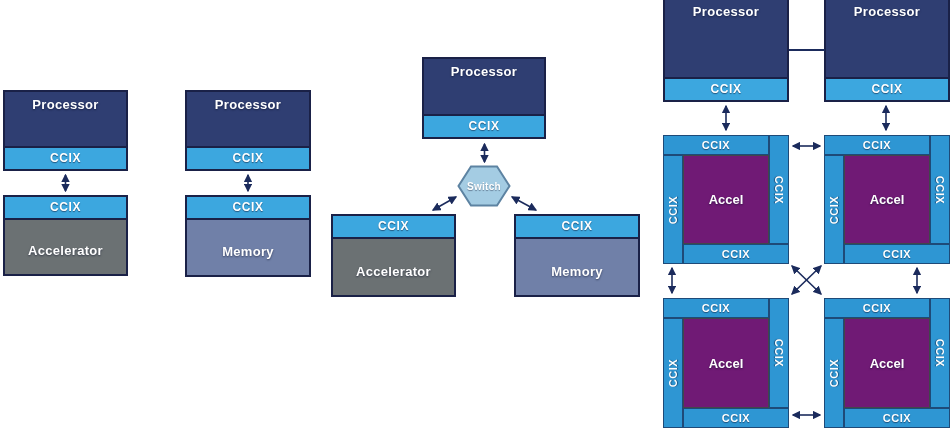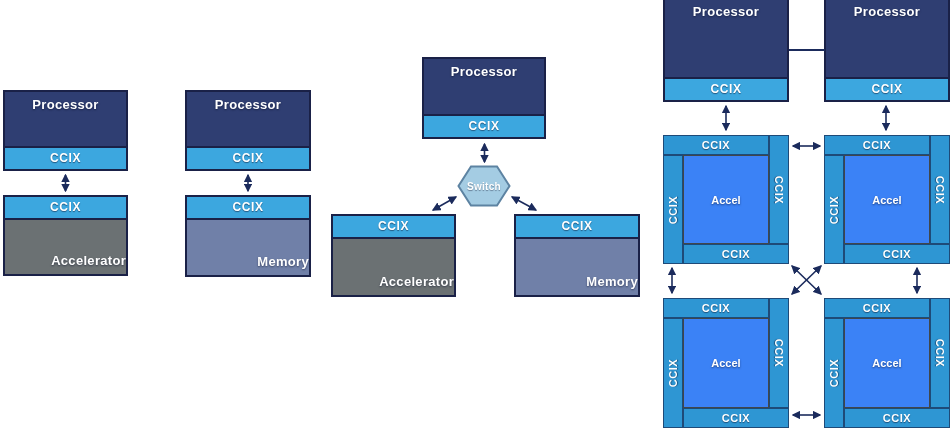--- a/index.html
+++ b/index.html
@@ -14,21 +14,21 @@
   }
   .sbox .title{
     color:#fff;text-align:center;font-size:13px;letter-spacing:.3px;
     text-shadow:0 1px 2px rgba(10,14,40,.55);
   }
   .proc-body{background:#2f3e72;}
   .accel-body{background:#6b7173;}
   .mem-body{background:#7080a8;}
   .proc .title{flex:1;padding-top:5px;}
   .proc.cut .title{padding-top:16px;}
-  .dev .title{margin-top:auto;padding-bottom:6px;text-align:right;}
+  .dev .title{margin-top:auto;padding-bottom:16px;}
   .ccix-strip{
     background:#3ca7df;color:#fff;text-align:center;font-size:12px;
     letter-spacing:.6px;height:21px;line-height:20px;flex:0 0 auto;
     text-shadow:0 1px 1px rgba(10,14,40,.5);
   }
   .proc .ccix-strip{border-top:2px solid #1a2147;}
   .dev .ccix-strip{border-bottom:2px solid #1a2147;}
   
   .switch-wrap{position:absolute;left:457px;top:165px;width:54px;height:42px;}
   .switch-wrap svg{position:absolute;inset:0;}
@@ -46,22 +46,22 @@
   .mtop{left:0;top:0;right:20px;height:20px;display:flex;align-items:center;justify-content:center;}
   .mbottom{left:20px;bottom:0;right:0;height:20px;display:flex;align-items:center;justify-content:center;}
   .mright{right:0;top:0;width:20px;bottom:20px;}
   .mleft{left:0;top:20px;width:20px;bottom:0;}
   .vlabel{
     position:absolute;left:50%;top:50%;white-space:nowrap;
     transform:translate(-50%,-50%) rotate(-90deg);
   }
   .vlabel.cw{transform:translate(-50%,-50%) rotate(90deg);}
   .mcenter{
-    position:absolute;inset:20px;background:#3b82f6;border:1px solid #41474a;
-    display:flex;align-items:center;justify-content:center;color:#fff;font-size:11px;
+    position:absolute;inset:20px;background:#701a75;border:1px solid #41474a;
+    display:flex;align-items:center;justify-content:center;color:#fff;font-size:13px;
     text-shadow:0 1px 2px rgba(10,14,40,.55);
   }
   
   .arrows{position:absolute;inset:0;pointer-events:none;}
 </style>
 </head>
 <body>
 
 <div class="stage">
 

